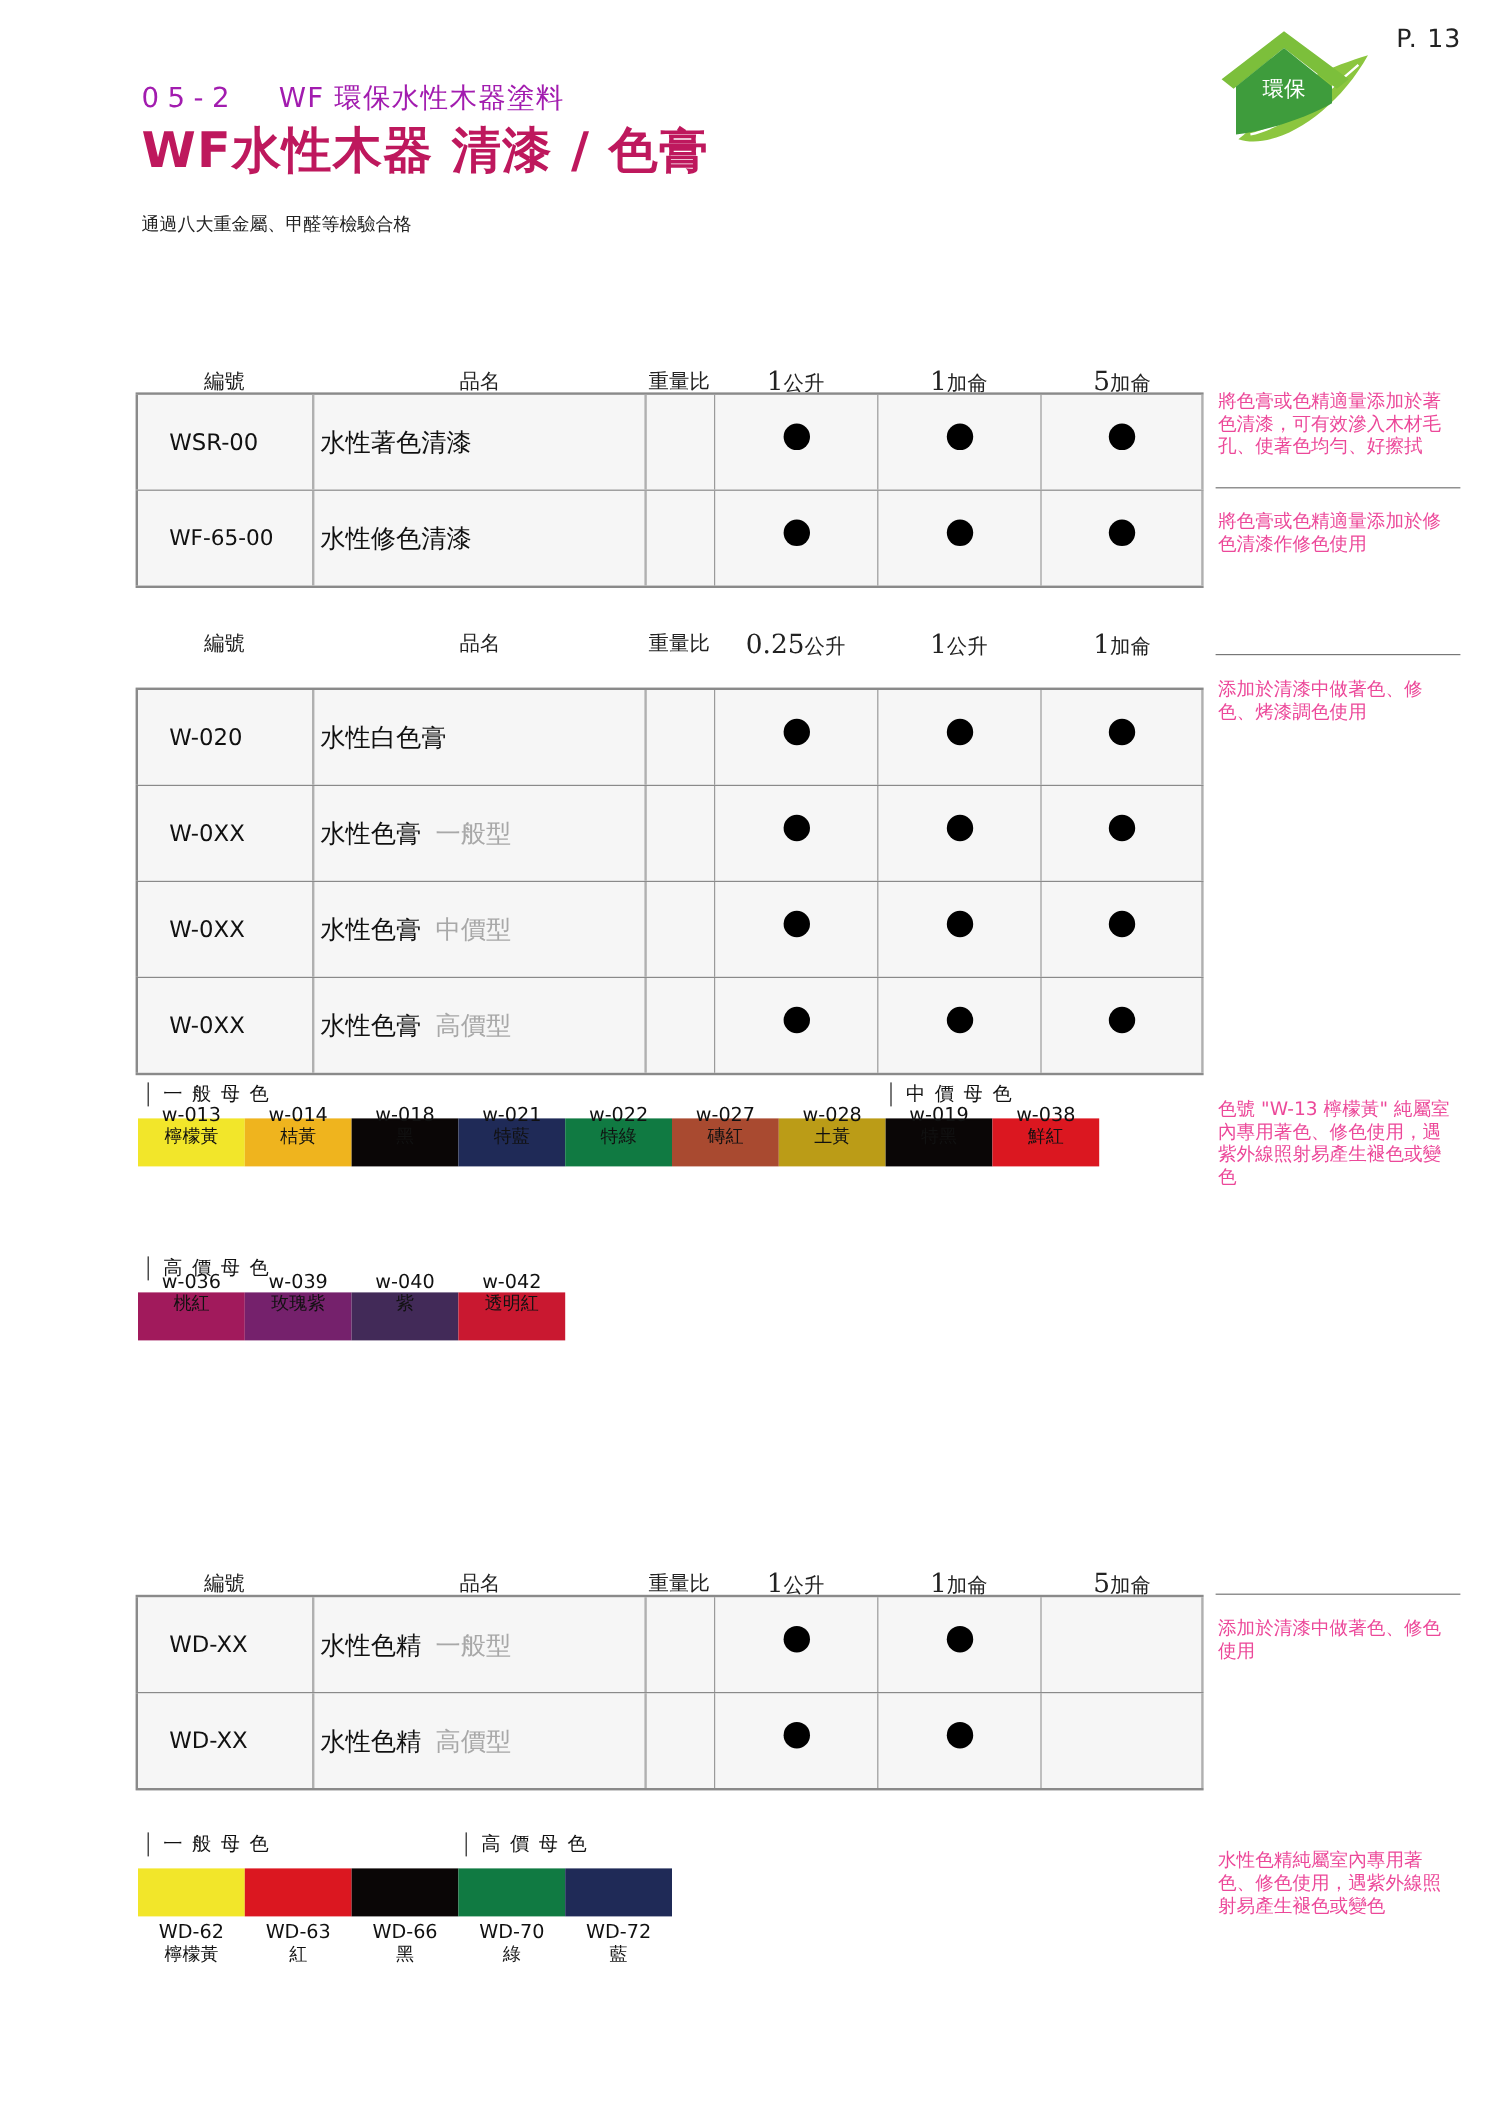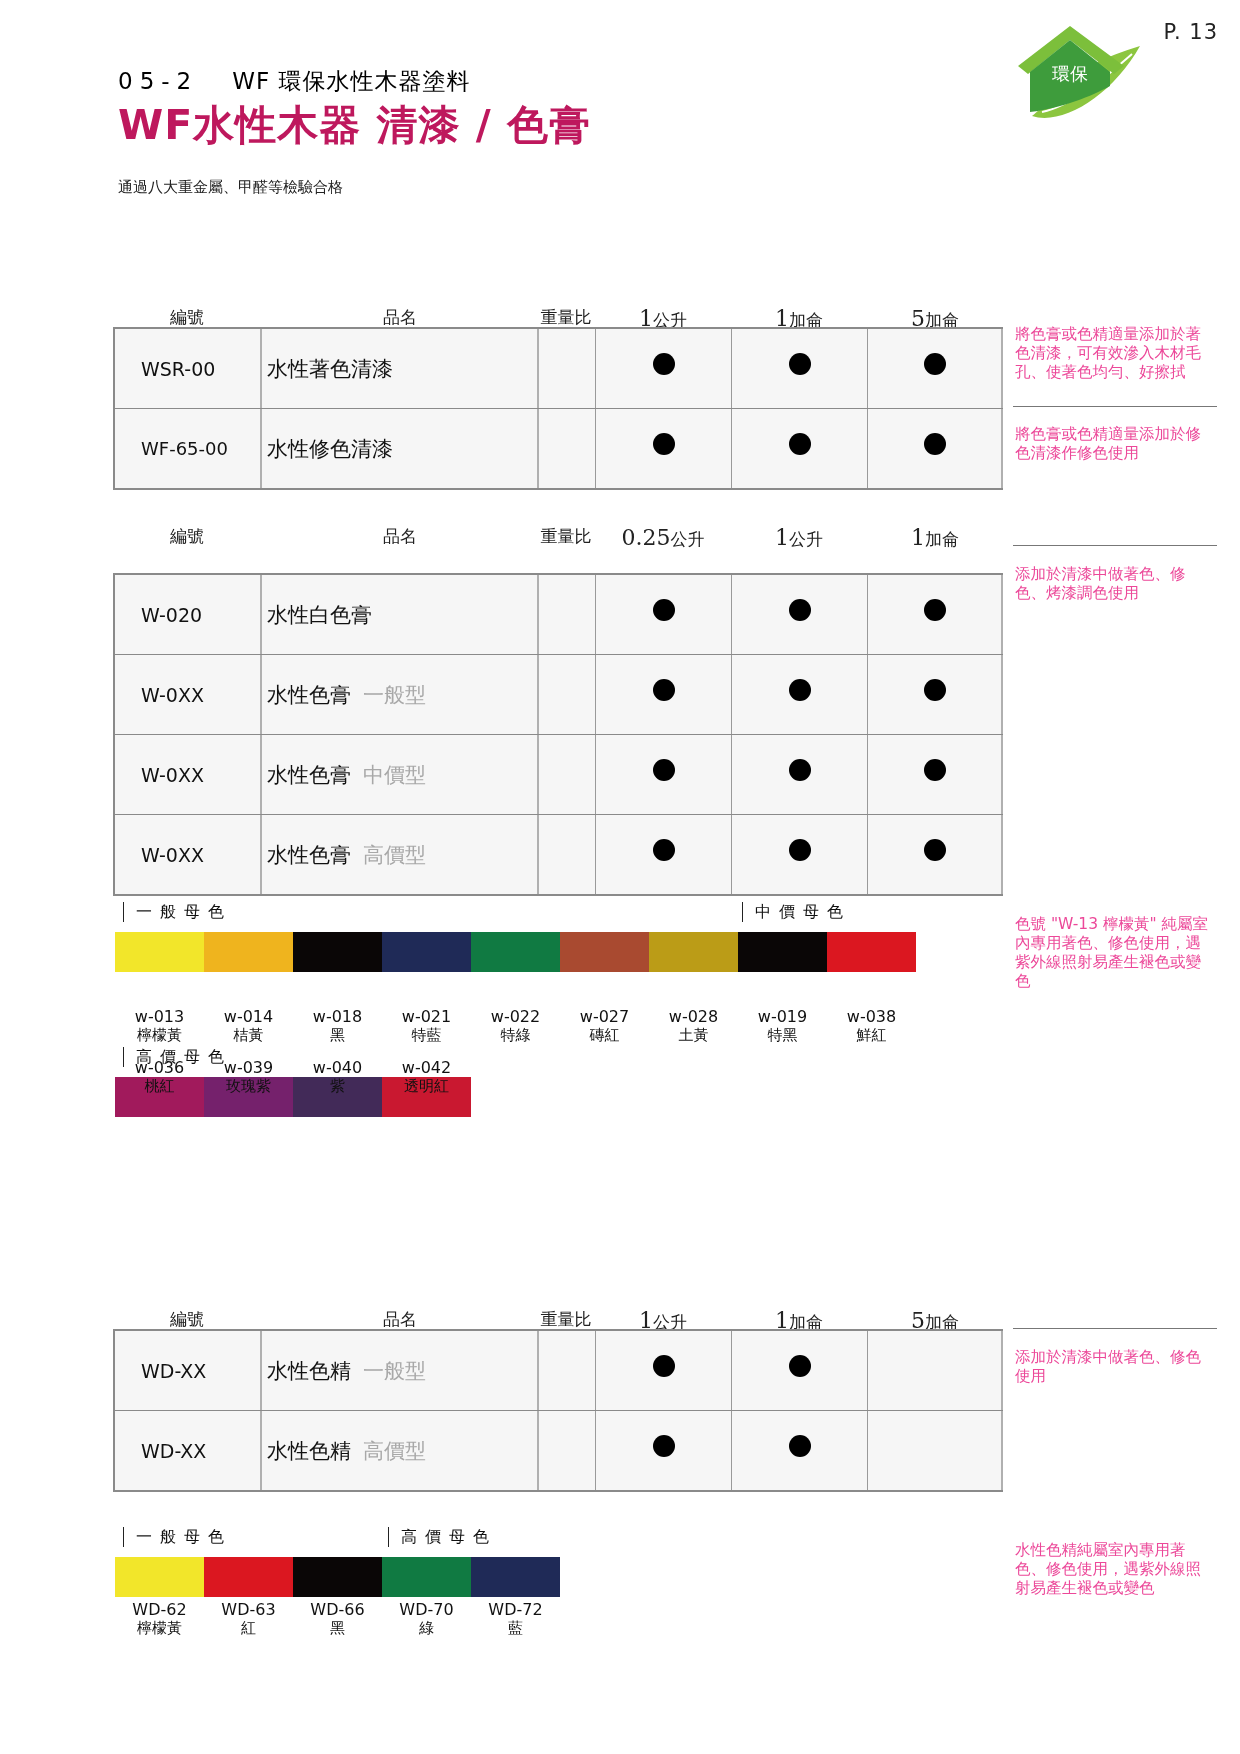--- a/index.html
+++ b/index.html
@@ -1,21 +1,21 @@
 <!DOCTYPE html>
 <html><head>
 <meta charset="utf-8">
 <style>
   html, body { margin:0; padding:0; background:#ffffff; }
   body { width:1240px; height:1754px; position:relative; overflow:hidden;
          font-family:"DejaVu Sans","Liberation Sans",sans-serif; color:#111; }
   .abs { position:absolute; }
   .page-num { right:22px; top:20px; font-size:21px; color:#222; letter-spacing:1px; }
   .logo { left:1012px; top:16px; width:132px; height:112px; }
-  .section-no { left:118px; top:66px; font-size:23px; letter-spacing:1px; color:#000000; }
+  .section-no { left:118px; top:66px; font-size:23px; letter-spacing:1px; color:#a21caf; }
   .section-no .code { letter-spacing:7px; margin-right:34px; }
   .title { left:118px; top:98px; font-size:41px; font-weight:bold; letter-spacing:1px; color:#be185d; }
   .subnote { left:118px; top:178px; font-size:15px; color:#222; }
 
   
   .tbl-head { position:absolute; height:28px; font-family:"DejaVu Serif","Liberation Serif",serif; color:#222; }
   .tbl-head span { position:absolute; top:4px; font-size:17px; white-space:nowrap; transform:translateX(-50%); }
   .tbl-head span .big { font-size:22px; }
   .tbl { position:absolute; left:113px; width:890px; border-top:2px solid #8a8a8a; border-bottom:2px solid #8a8a8a; background:#f6f6f6; }
   .tbl .row { position:relative; height:79px; border-bottom:1px solid #8a8a8a; }
@@ -194,21 +194,21 @@
   <div class="sw" style="background:#f2e62a" title="w-013"></div>
   <div class="sw" style="background:#efb41e" title="w-014"></div>
   <div class="sw" style="background:#0a0606" title="w-018"></div>
   <div class="sw" style="background:#1f2a57" title="w-021"></div>
   <div class="sw" style="background:#107a42" title="w-022"></div>
   <div class="sw" style="background:#a94a30" title="w-027"></div>
   <div class="sw" style="background:#bb9c17" title="w-028"></div>
   <div class="sw" style="background:#0a0606" title="w-019"></div>
   <div class="sw" style="background:#db1720" title="w-038"></div>
 </div>
-<div class="sw-labels" style="left:115px;top:1008px;">
+<div class="sw-labels" style="left:115px;top:920px;">
   <div class="sw-label"><span>w-013</span><span class="cn">檸檬黃</span></div>
   <div class="sw-label"><span>w-014</span><span class="cn">桔黃</span></div>
   <div class="sw-label"><span>w-018</span><span class="cn">黑</span></div>
   <div class="sw-label"><span>w-021</span><span class="cn">特藍</span></div>
   <div class="sw-label"><span>w-022</span><span class="cn">特綠</span></div>
   <div class="sw-label"><span>w-027</span><span class="cn">磚紅</span></div>
   <div class="sw-label"><span>w-028</span><span class="cn">土黃</span></div>
   <div class="sw-label"><span>w-019</span><span class="cn">特黑</span></div>
   <div class="sw-label"><span>w-038</span><span class="cn">鮮紅</span></div>
 </div>

